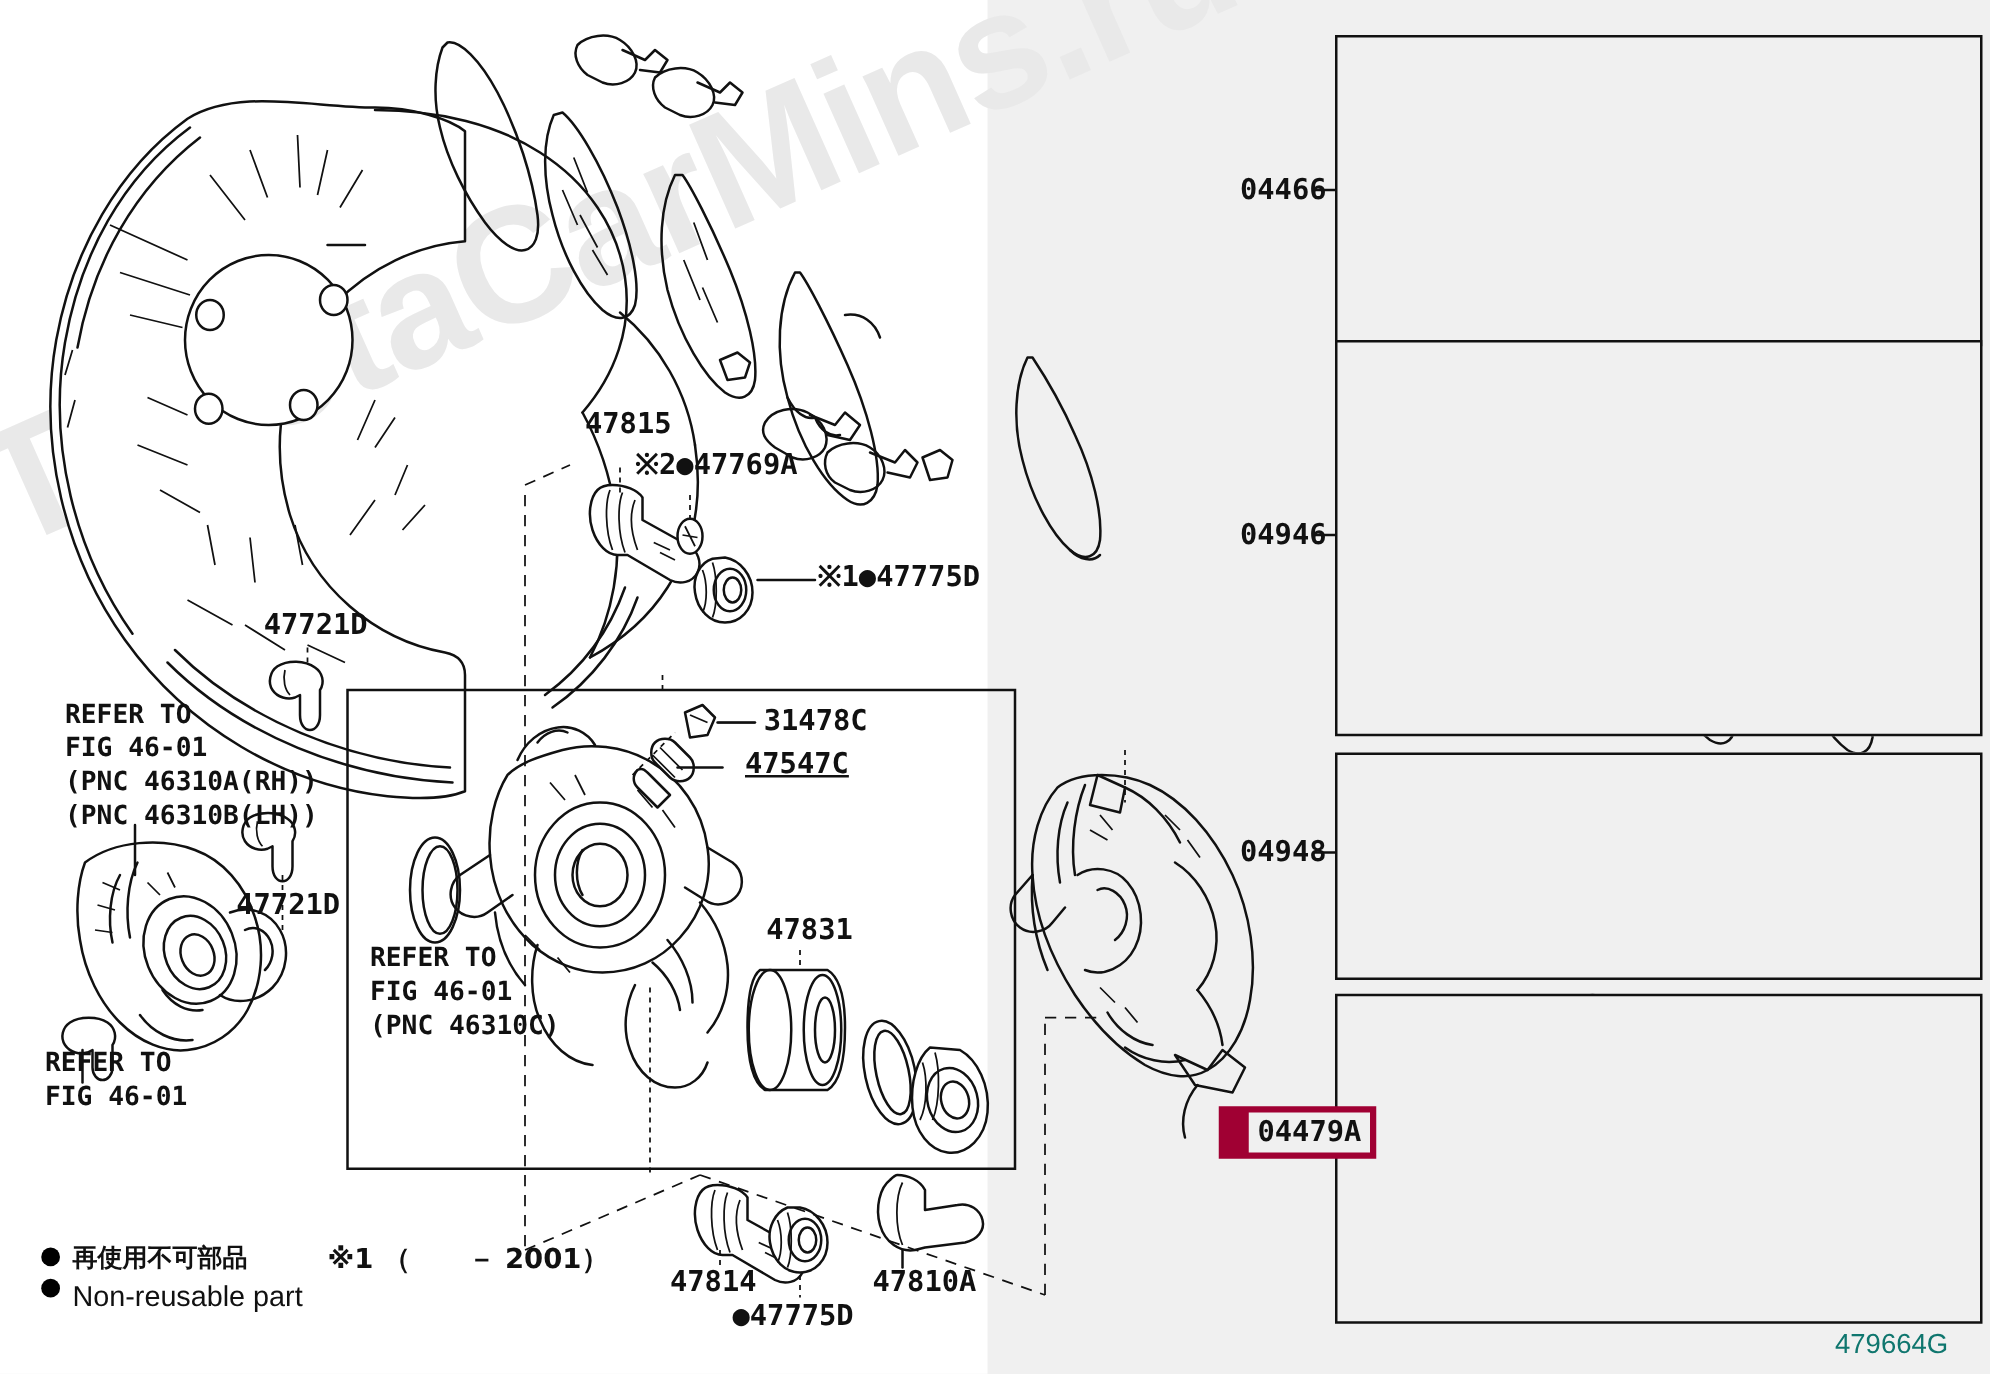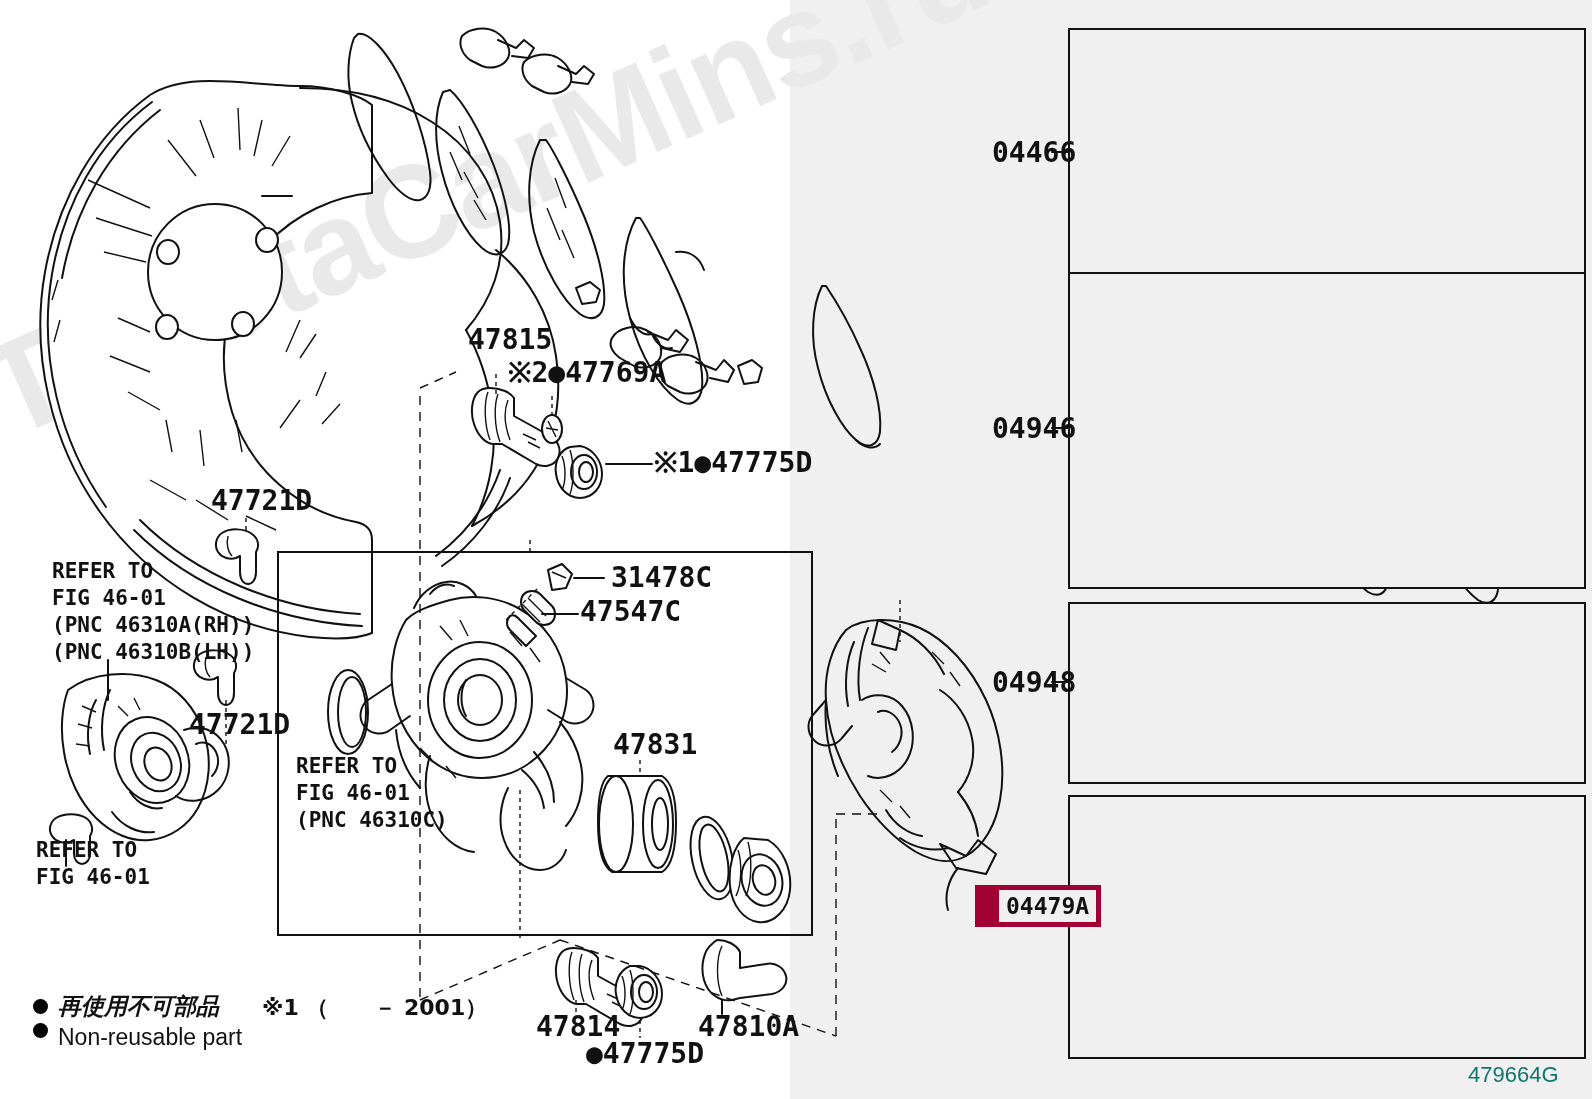--- a/index.html
+++ b/index.html
@@ -19,21 +19,21 @@
     position:absolute;left:-40px;top:330px;width:1100px;
     transform:rotate(-24deg);transform-origin:0 0;
     font-family:"Liberation Sans",sans-serif;
     font-size:132px;font-weight:700;color:#e9e9e9;
     white-space:nowrap;letter-spacing:-2px;pointer-events:none;
     user-select:none;
   }
 
   
   .lbl{position:absolute;font-family:"DejaVu Sans Mono","Liberation Mono",monospace;
-       font-size:28px;font-weight:700;color:#111;line-height:29px;white-space:pre;}
+       font-size:23px;font-weight:700;color:#111;line-height:29px;white-space:pre;}
   .lbl.sm{font-size:21px;line-height:27px;}
   .lbl.jp{font-family:"DejaVu Sans","Liberation Sans",sans-serif;font-weight:600;}
   .lbl.sans{font-family:"Liberation Sans",sans-serif;font-weight:400;}
 
   
   .dot{display:inline-block;width:15px;height:15px;border-radius:50%;
        background:#000;vertical-align:-1px;}
 
   
   .box{position:absolute;border:2px solid #111;background:transparent;}
@@ -537,35 +537,35 @@
 
   <div class="lbl sm" style="left:36px;top:837px;">REFER TO
 FIG 46-01</div>
 
   <div class="lbl sm" style="left:296px;top:753px;">REFER TO
 FIG 46-01
 (PNC 46310C)</div>
 
   <div class="lbl" style="left:611px;top:563px;">31478C</div>
 
-  <div class="lbl" style="left:580px;top:597px;">47547C</div>
+  <div class="lbl" style="left:596px;top:597px;text-decoration:underline;">47547C</div>
 
   <div class="lbl" style="left:613px;top:730px;">47831</div>
 
   <div class="lbl" style="left:536px;top:1012px;">47814</div>
 
   <div class="lbl" style="left:586px;top:1039px;">●47775D</div>
 
   <div class="lbl" style="left:698px;top:1012px;">47810A</div>
 
 
   <div style="position:absolute;left:33px;top:992px;">
     <div style="display:flex;align-items:baseline;gap:10px;">
       <span class="dot"></span>
-      <span class="lbl jp" style="position:static;font-size:23px;font-style:italic;">再使用不可部品</span>
+      <span class="lbl jp" style="position:static;font-size:20px;">再使用不可部品</span>
     </div>
     <div style="display:flex;align-items:flex-start;gap:10px;margin-top:2px;">
       <span class="dot"></span>
       <span class="lbl sans" style="position:static;font-size:23px;">Non-reusable part</span>
     </div>
   </div>
 
   <div class="lbl jp" style="left:262px;top:993px;font-size:22px;">※1 （      － 2001）</div>
 
   <div class="lbl sans" style="left:1468px;top:1060px;font-size:22px;color:#0f766e;">479664G</div>

